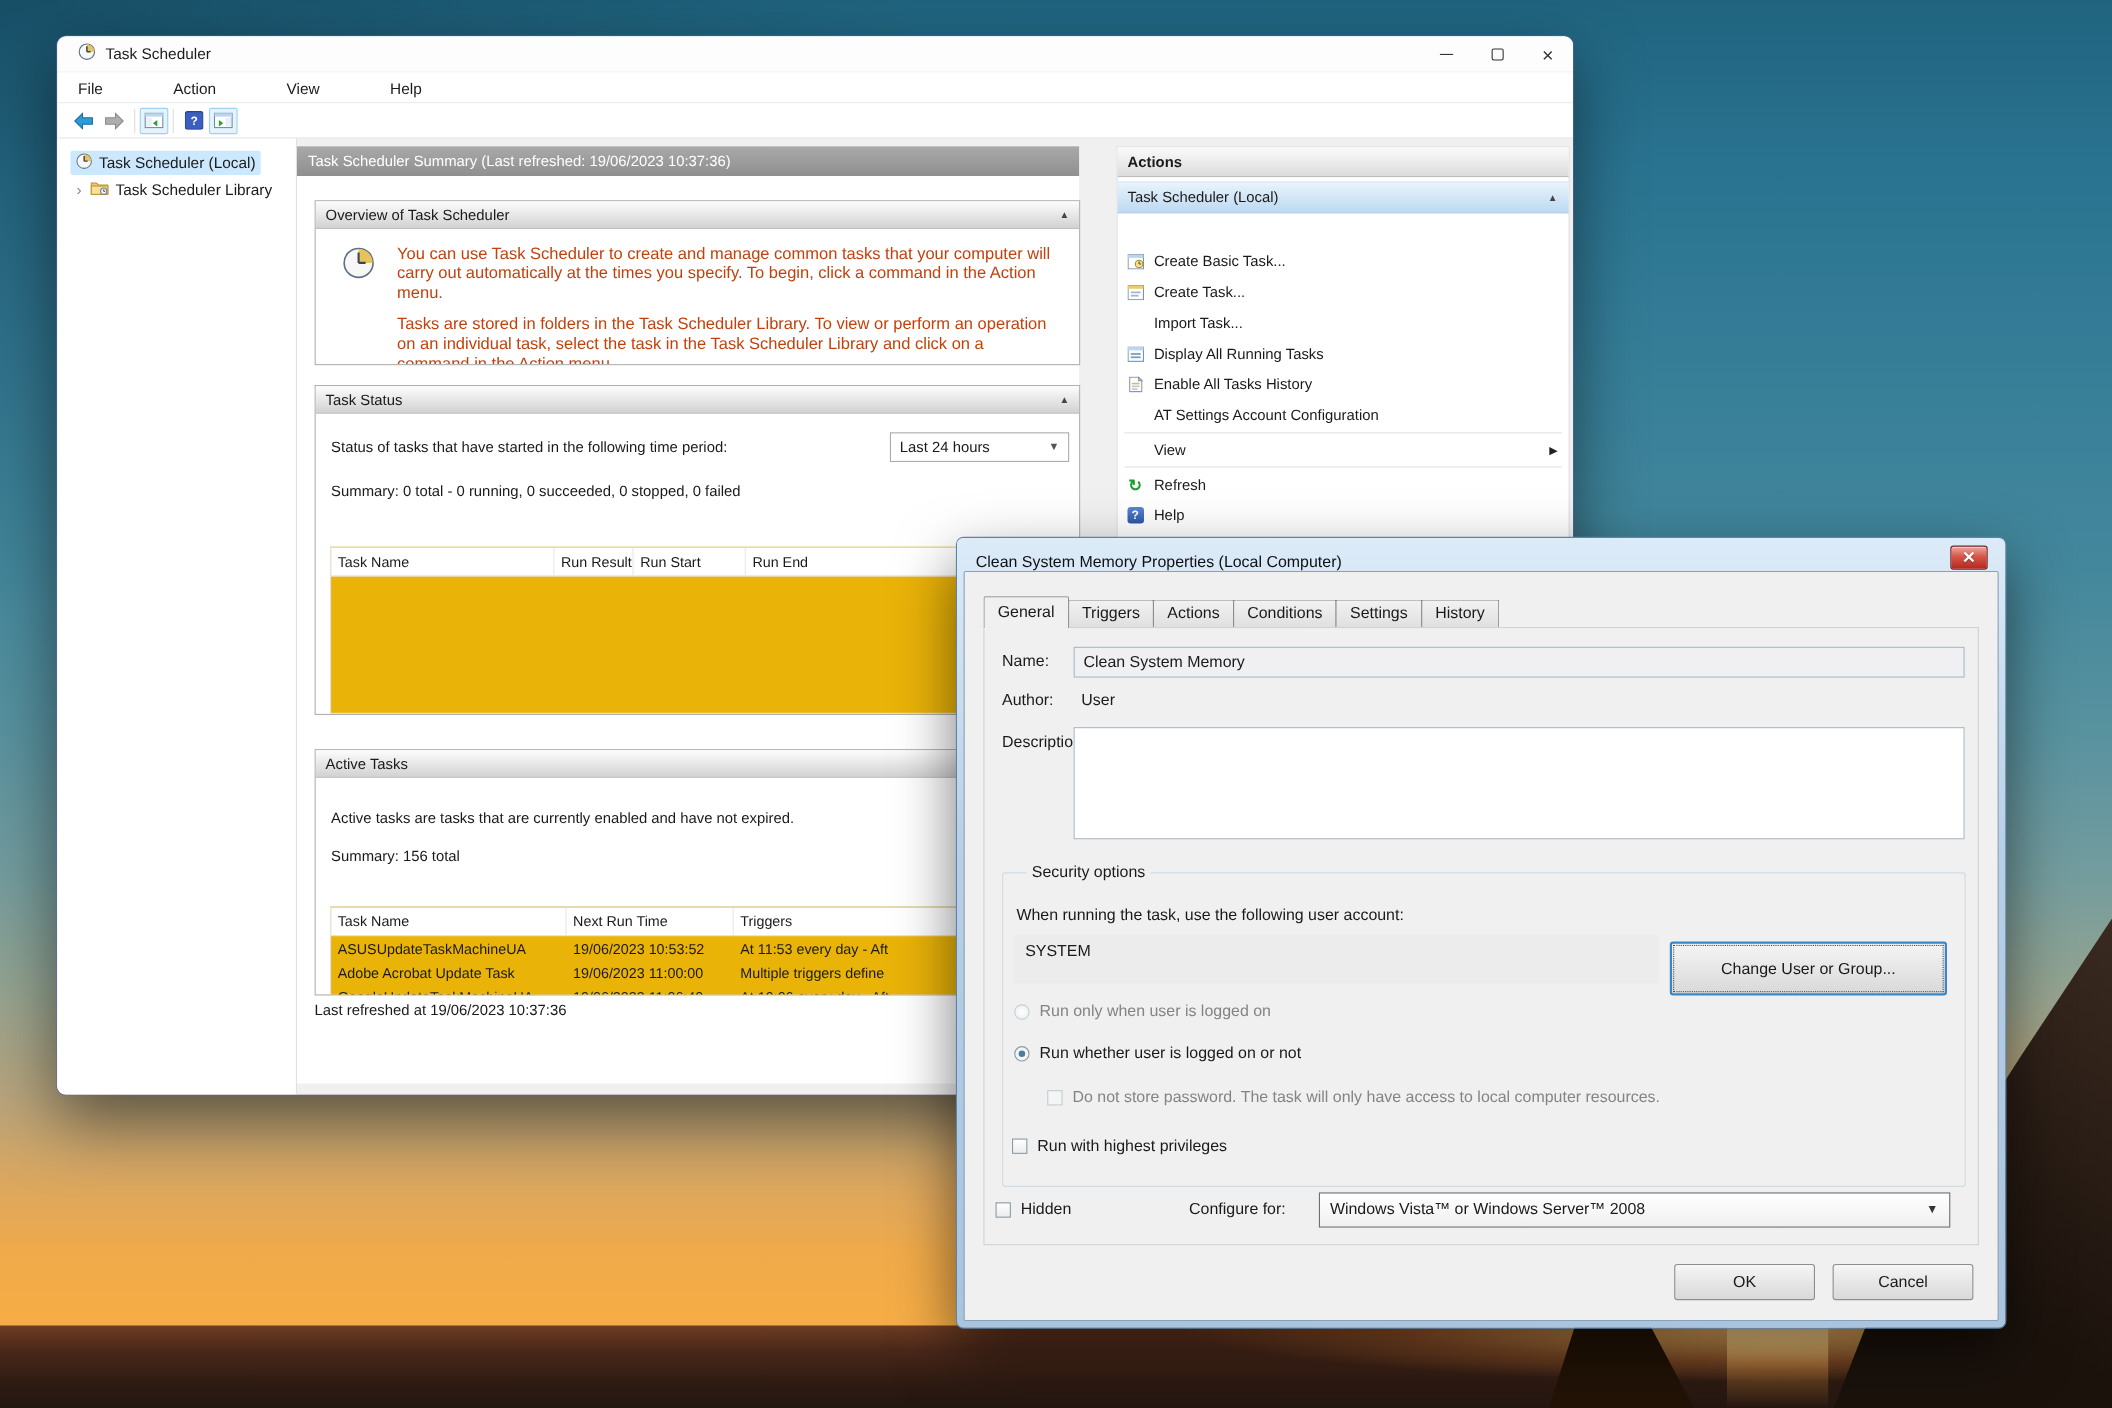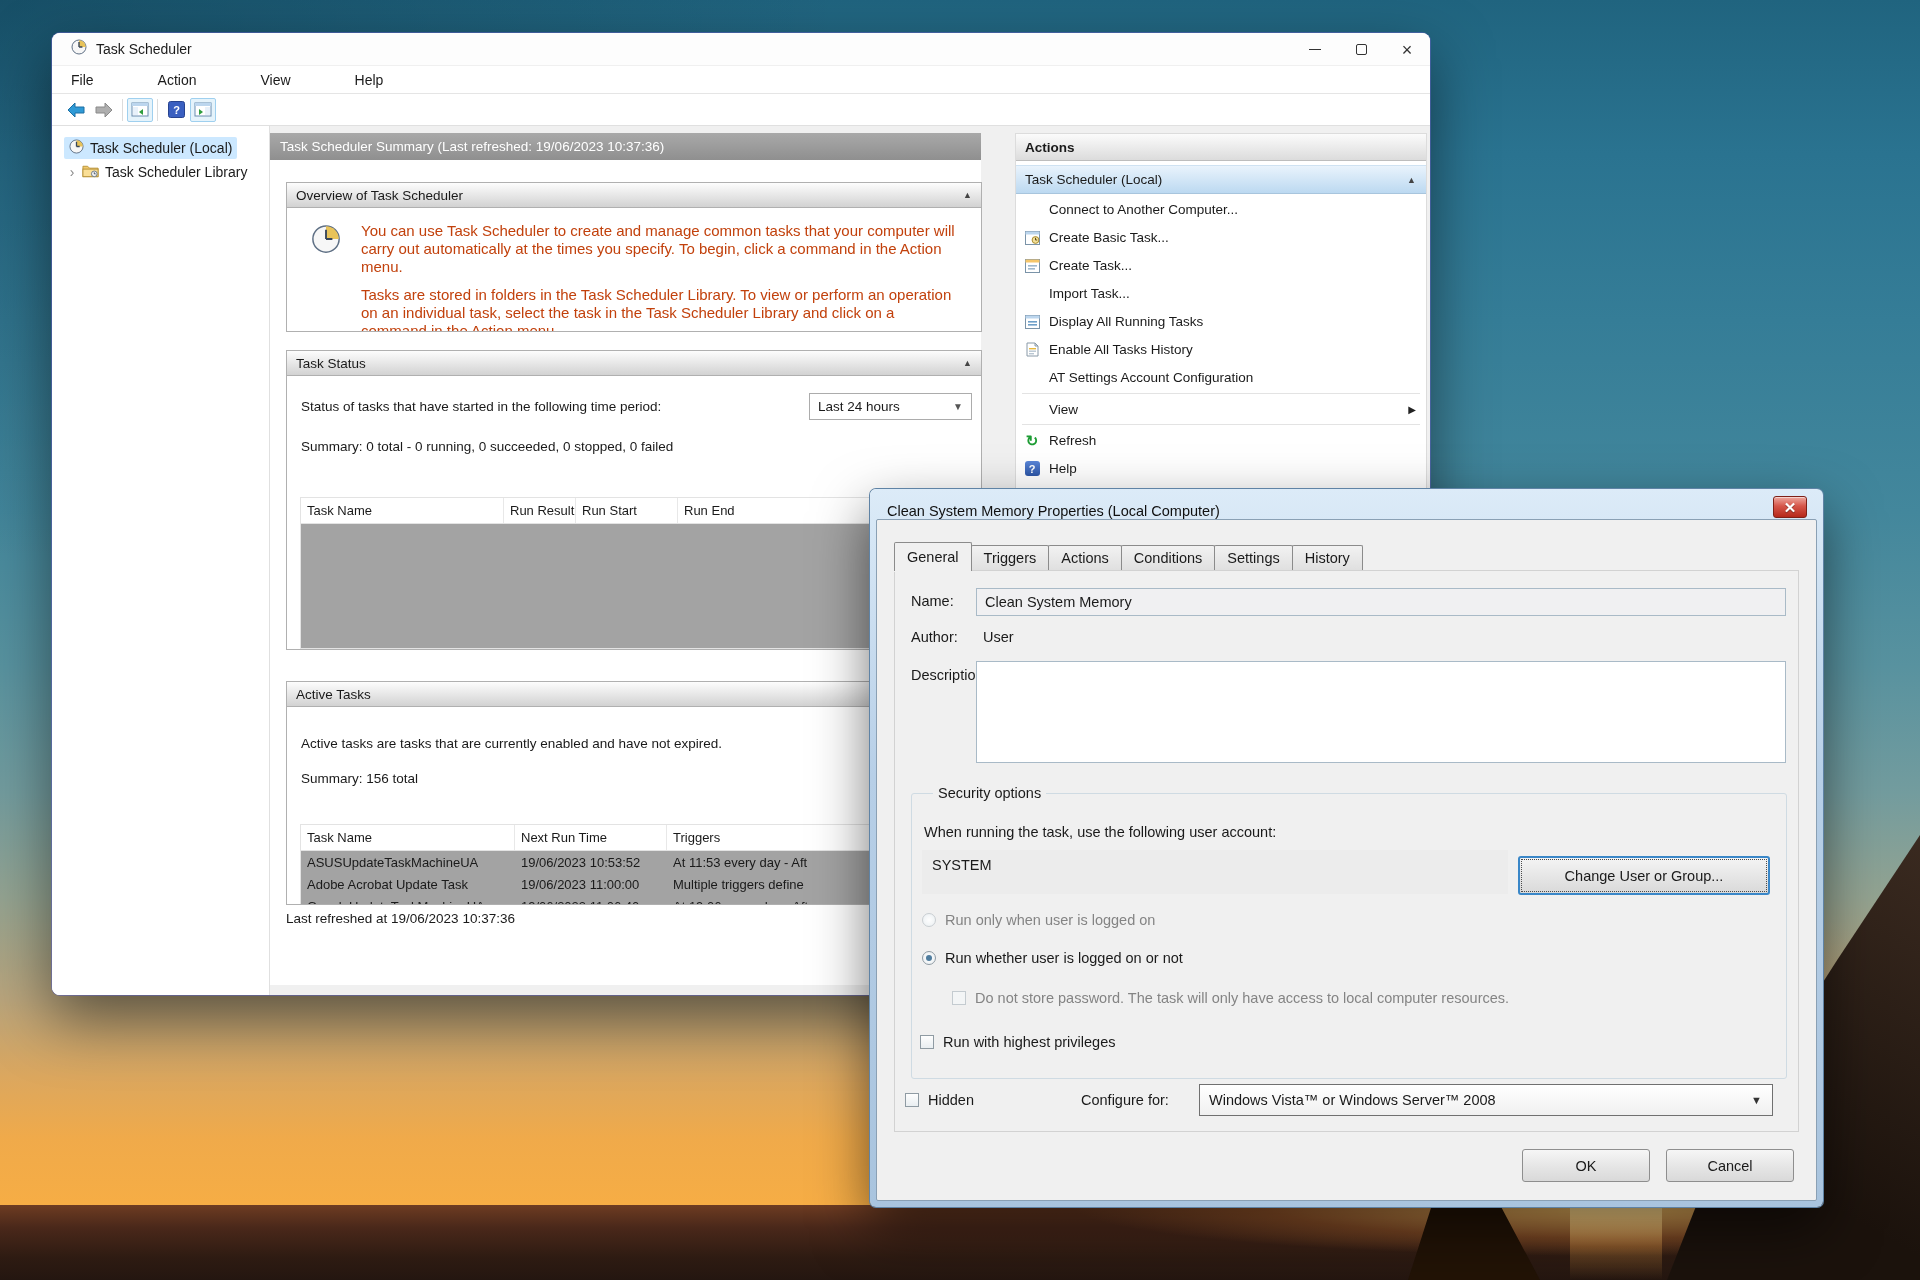--- a/index.html
+++ b/index.html
@@ -71,21 +71,21 @@
   .overview-body { position:relative; padding:14px 24px 10px 74px; font-size:15px; line-height:18px; color:#c2410c; }
   .overview-body p + p { margin-top:10px; }
   .big-clock { position:absolute; left:24px; top:16px; }
 
   .ts-label { position:absolute; left:14px; top:48px; font-size:13.5px; color:#1a1a1a; }
   .combo-sm { position:absolute; right:9px; top:42px; width:163px; height:27px; border:1px solid #acacac; background:#fff;
     font-size:13.5px; display:flex; align-items:center; padding-left:8px; color:#1a1a1a; }
   .combo-sm .arr { position:absolute; right:8px; font-size:10px; color:#555; }
   .ts-summary { position:absolute; left:14px; top:88px; font-size:13.5px; color:#1a1a1a; }
 
-  .grid { position:absolute; left:13px; width:672px; border:1px solid #e3e3e3; background:#a3a3a3; overflow:hidden; }
+  .grid { position:absolute; left:13px; width:672px; border:1px solid #e3e3e3; background:#eab308; overflow:hidden; }
   .grid-head { display:flex; border-bottom:1px solid #e3e3e3; background:#fff; }
   .gh-cell { font-size:13px; color:#1a1a1a; padding:5px 6px; border-right:1px solid #e8e8e8; white-space:nowrap; overflow:hidden; }
   .grid-row { display:flex; height:22px; align-items:center; }
   .gr-cell { font-size:13px; color:#1a1a1a; padding:0 6px; white-space:nowrap; overflow:hidden; }
   .ts-grid { top:146px; height:152px; }
   .at-grid { top:142px; height:82px; }
   .c1 { width:203px; } .c2 { width:72px; } .c3 { width:102px; } .c4 { flex:1; }
   .a1 { width:214px; } .a2 { width:152px; } .a3 { flex:1; }
 
   .at-desc { position:absolute; left:14px; top:54px; font-size:13.5px; color:#1a1a1a; }
@@ -131,21 +131,21 @@
   .field { position:absolute; border:1px solid #a9bac7; font-size:14.5px; color:#1a1a1a; display:flex; align-items:center; padding-left:8px; }
   .name-field { left:81px; top:17px; width:810px; height:28px; background:#f0f0f2; }
   .desc-field { left:81px; top:90px; width:810px; height:102px; background:#fff; }
   .author-val { position:absolute; left:88px; top:58px; font-size:14.5px; color:#1a1a1a; }
 
   .group { position:absolute; left:16px; top:222px; width:876px; height:286px; border:1px solid #cfdbe3; border-radius:3px; }
   .group-label { position:absolute; left:10px; top:-9px; background:#f0f0f0; padding:0 5px; font-size:14.5px; color:#1a1a1a;margin-left:11px; }
   .acct-label { left:12px; top:30px; }
   .sys-field { position:absolute; left:10px; top:56px; width:586px; height:44px; background:#ececec;
     font-size:14.5px; color:#1a1a1a; padding:7px 10px; }
-  .change-btn { position:absolute; left:606px; top:62px; width:252px; height:39px; border:2px solid #3a87c8; border-radius:3px;
+  .change-btn { position:absolute; left:606px; top:62px; width:252px; height:49px; border:2px solid #3a87c8; border-radius:3px;
     background:linear-gradient(#f4f4f4,#e4e4e4 60%,#d9d9d9); font-size:14.5px; color:#1a1a1a;
     display:flex; align-items:center; justify-content:center; outline:1px dotted #4b4b4b; outline-offset:-4px; }
 
   .opt { position:absolute; display:flex; align-items:center; font-size:14.5px; color:#1a1a1a; }
   .opt.dim { color:#848484; }
   .radio { width:14px; height:14px; border-radius:50%; border:1px solid #8f9ba3; background:radial-gradient(#fefefe,#e9eef1); margin-right:9px; position:relative; }
   .radio.dim { border-color:#c9ced2; }
   .radio.checked::after { content:""; position:absolute; left:3px; top:3px; width:6px; height:6px; border-radius:50%; background:#4f7c9e; }
   .cbox { width:14px; height:14px; border:1px solid #8f9ba3; background:linear-gradient(#fefefe,#e9eef1); margin-right:9px; }
   .cbox.dim { border-color:#c4cbd0; background:#f3f5f6; }
@@ -351,23 +351,20 @@
 
       <div class="actions">
         <div class="actions-header">
           <span>Actions</span>
         </div>
         <div class="actions-group">
           <span>Task Scheduler (Local)</span>
           <span class="collapse-icon">▲</span>
         </div>
 
-        <div class="action-item ai-noicon" style="top:62px">
-          <span class="ai-label">Connect to Another Computer...</span>
-        </div>
         <div class="action-item" style="top:90px">
           <span class="ai-icon">
             <svg width="15" height="14" viewBox="0 0 15 14">
                 <rect x="0.5" y="0.5" width="14" height="13" fill="#fff" stroke="#7a93a8"></rect>
                 <rect x="0.5" y="0.5" width="14" height="3" fill="#bcd6ee"></rect>
                 <circle cx="10.5" cy="9" r="3.4" fill="#f3e09a" stroke="#a98c2f"></circle>
                 <line x1="10.5" y1="9" x2="10.5" y2="6.8" stroke="#5a4a18"></line>
                 <line x1="10.5" y1="9" x2="12.2" y2="9" stroke="#5a4a18"></line>
               </svg>
           </span>

